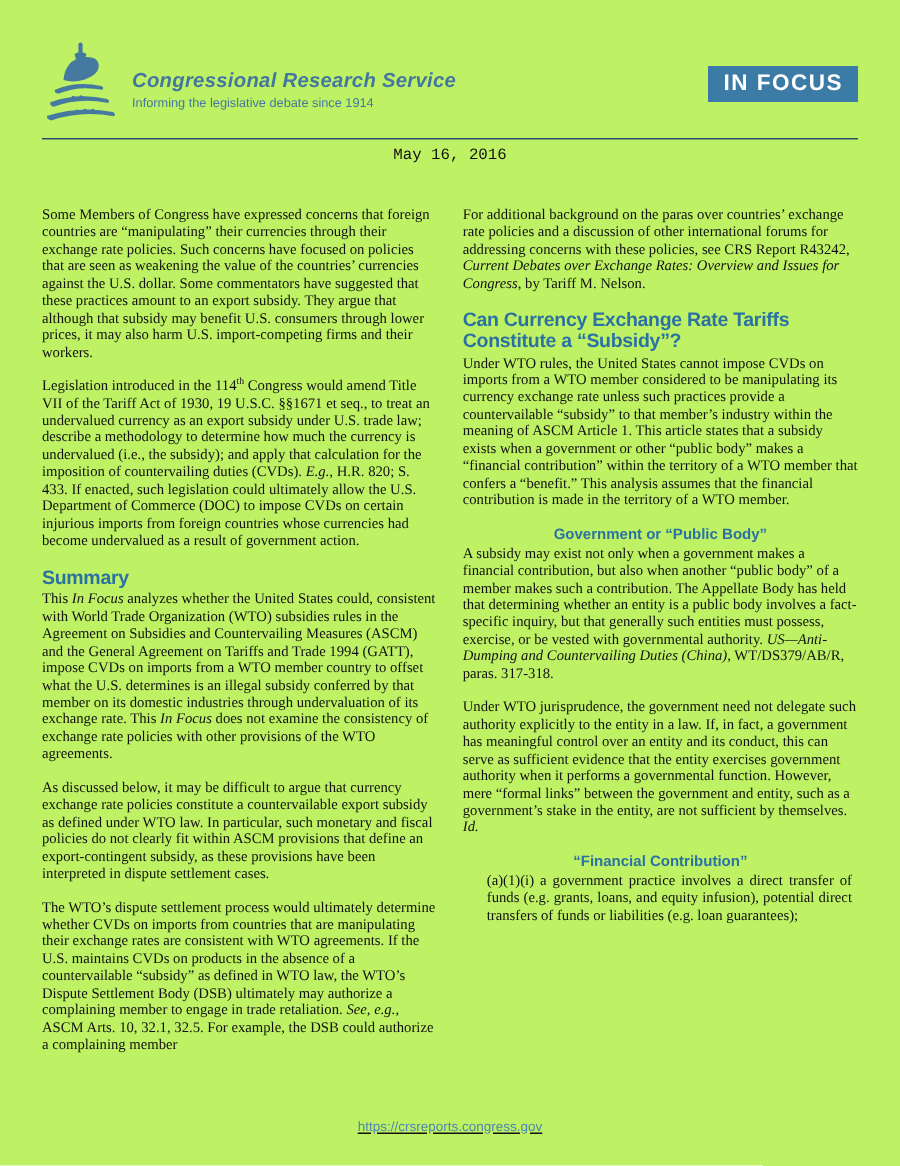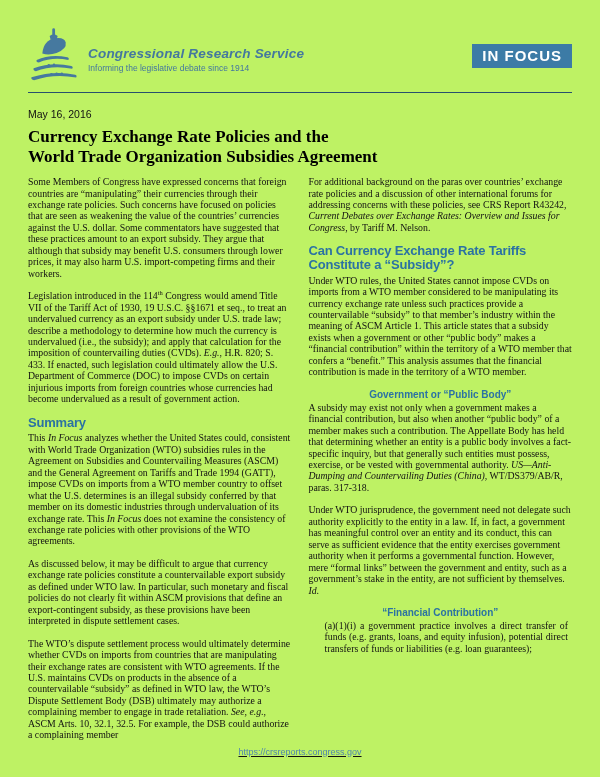--- a/index.html
+++ b/index.html
@@ -31,33 +31,33 @@
   }
   .badge {
     margin-left: auto; margin-top: 18px;
     background: #3c7ba6; color: #ffffff;
     font-family: "Liberation Sans", sans-serif;
     font-weight: bold; font-size: 15px; letter-spacing: 1px;
     padding: 3px 10px 4px 10px;
   }
   .rule { border: none; border-top: 1.6px solid #28506e; margin-top: 8px; }
   .date-row {
-    text-align: left; font-size: 10.5px; margin-top: 15px; color: #111111;
-    font-family: Liberation Sans, sans-serif;
+    text-align: center; font-size: 10.5px; margin-top: 5px; color: #111111;
+    font-family: Liberation Mono, monospace;
   }
 
   
   h1.doc-title {
     font-family: "Liberation Serif", serif;
     font-weight: bold; font-size: 17px; line-height: 1.18;
     color: #000000; margin-top: 7px;
   }
 
   
-  .columns { display: flex; gap: 17px; margin-top: 9px; }
+  .columns { display: flex; gap: 17px; margin-top: 28px; }
   .col { flex: 1 1 0; min-width: 0; }
 
   .col p, .col .quote {
     font-size: 9.8px; line-height: 1.17; margin-bottom: 11px;
     color: #111111;
   }
   .col .quote {
     margin-left: 16px; margin-right: 4px;
     text-align: justify;
   }
@@ -111,24 +111,20 @@
         <div class="brand-title">Congressional Research Service</div>
         <div class="brand-tagline">Informing the legislative debate since 1914</div>
       </div>
       <div class="badge">IN FOCUS</div>
     </div>
 
     <hr class="rule">
 
     <div class="date-row">May 16, 2016</div>
 
-    <h1 class="doc-title">
-      <span>Currency Exchange Rate Policies and the</span><br>
-      <span>World Trade Organization Subsidies Agreement</span>
-    </h1>
 
     <div class="columns">
       <div class="col">
           <p><span>Some Members of Congress have expressed concerns that foreign countries are “manipulating” their currencies through their exchange rate policies. Such concerns have focused on policies that are seen as weakening the value of the countries’ currencies against the U.S. dollar. Some commentators have suggested that these practices amount to an export subsidy. They argue that although that subsidy may benefit U.S. consumers through lower prices, it may also harm U.S. import-competing firms and their workers.</span></p>
           <p><span>Legislation introduced in the 114</span><sup>th</sup><span> Congress would amend Title VII of the Tariff Act of 1930, 19 U.S.C. §§1671 et seq., to treat an undervalued currency as an export subsidy under U.S. trade law; describe a methodology to determine how much the currency is undervalued (i.e., the subsidy); and apply that calculation for the imposition of countervailing duties (CVDs). </span><em>E.g.</em><span>, H.R. 820; S. 433. If enacted, such legislation could ultimately allow the U.S. Department of Commerce (DOC) to impose CVDs on certain injurious imports from foreign countries whose currencies had become undervalued as a result of government action.</span></p>
           <h2><span>Summary</span></h2>
           <p><span>This </span><em>In Focus</em><span> analyzes whether the United States could, consistent with World Trade Organization (WTO) subsidies rules in the Agreement on Subsidies and Countervailing Measures (ASCM) and the General Agreement on Tariffs and Trade 1994 (GATT), impose CVDs on imports from a WTO member country to offset what the U.S. determines is an illegal subsidy conferred by that member on its domestic industries through undervaluation of its exchange rate. This </span><em>In Focus</em><span> does not examine the consistency of exchange rate policies with other provisions of the WTO agreements.</span></p>
           <p><span>As discussed below, it may be difficult to argue that currency exchange rate policies constitute a countervailable export subsidy as defined under WTO law. In particular, such monetary and fiscal policies do not clearly fit within ASCM provisions that define an export-contingent subsidy, as these provisions have been interpreted in dispute settlement cases.</span></p>
           <p><span>The WTO’s dispute settlement process would ultimately determine whether CVDs on imports from countries that are manipulating their exchange rates are consistent with WTO agreements. If the U.S. maintains CVDs on products in the absence of a countervailable “subsidy” as defined in WTO law, the WTO’s Dispute Settlement Body (DSB) ultimately may authorize a complaining member to engage in trade retaliation. </span><em>See, e.g.</em><span>, ASCM Arts. 10, 32.1, 32.5.  For example, the DSB could authorize a complaining member</span></p>
         </div>

